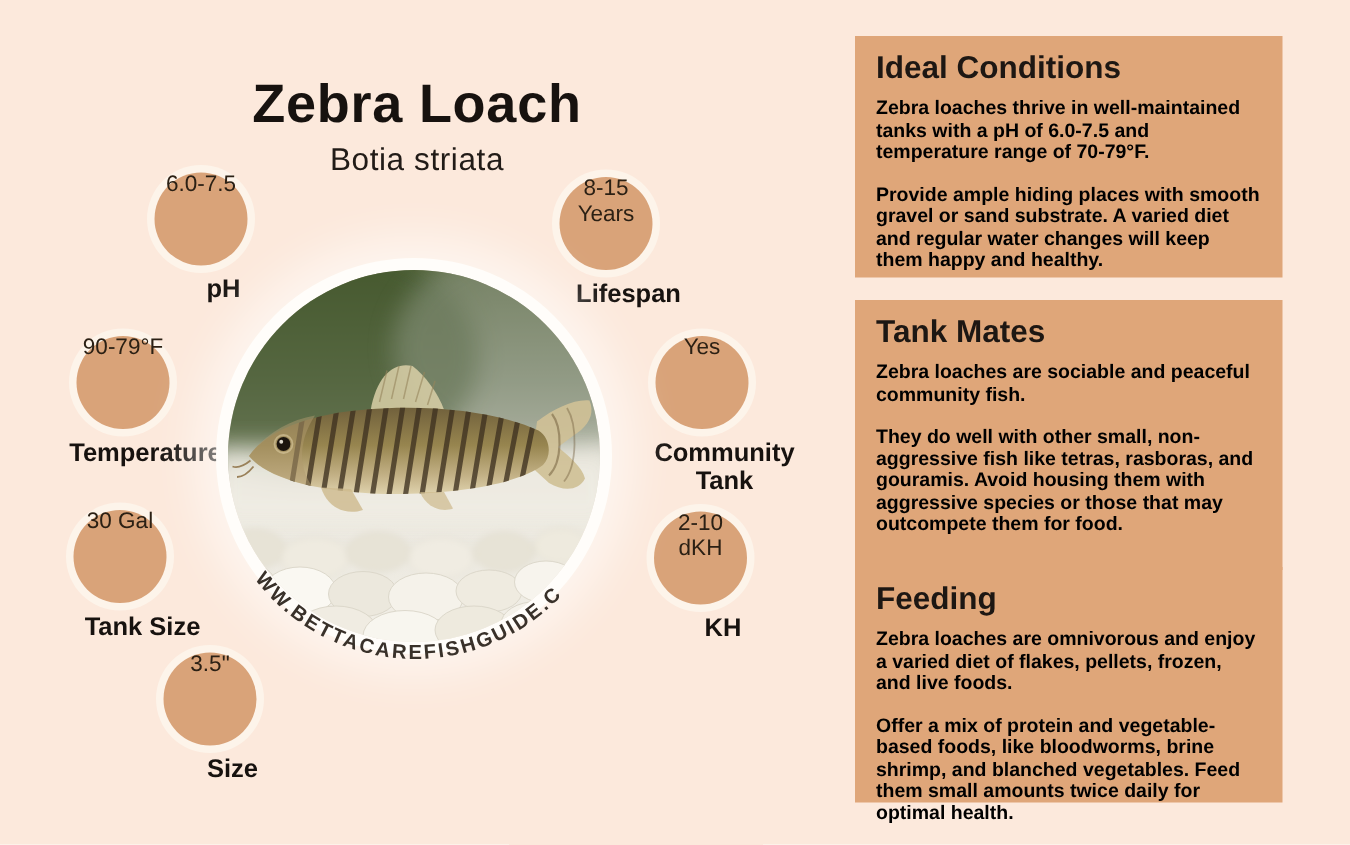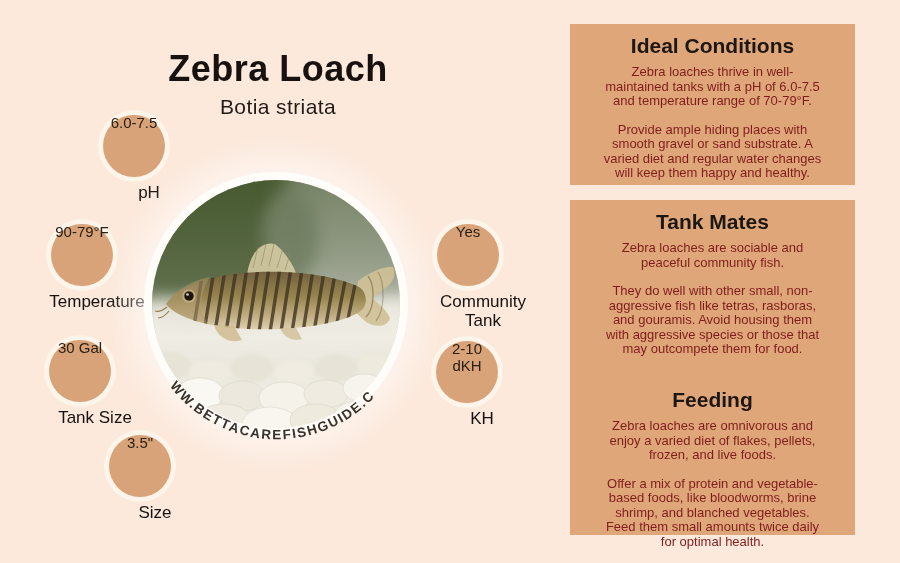--- a/index.html
+++ b/index.html
@@ -17,40 +17,40 @@
   .badge{position:absolute;width:62px;}
   .badge-circle{
     width:62px;height:62px;border-radius:50%;
     background:var(--badge,#d9a379);
     box-shadow:0 0 0 5px var(--halo,#fdf4ea);
     display:flex;align-items:flex-start;justify-content:center;text-align:center;
   }
   .badge-value{font-size:15px;font-weight:500;line-height:1.12;color:#2b2014;white-space:pre;}
   .badge-label{
     position:absolute;top:68px;left:50%;transform:translateX(-50%);
-    font-size:17px;font-weight:400;text-align:center;line-height:1.12;
+    font-size:17px;font-weight:700;text-align:center;line-height:1.12;
     color:#17120f;white-space:pre;padding-left:30px;
   }
   
   .fish-circle{
     position:absolute;left:152px;top:180px;width:248px;height:248px;border-radius:50%;
     overflow:hidden;
     box-shadow:0 0 0 8px #fffdfa, 0 0 30px 22px rgba(255,255,255,.55);
   }
   .fish-circle svg{display:block;}
   .watermark-svg{position:absolute;left:128px;top:356px;pointer-events:none;}
   .watermark-text{font-size:13.5px;font-weight:700;letter-spacing:1.6px;fill:#39312a;}
   
   .panel{
     position:absolute;left:570px;width:285px;box-sizing:border-box;
     background:var(--panel,#dfa679);
-    padding:8px 32px;text-align:center;
+    padding:8px 14px;
   }
   .panel-title{font-size:21px;font-weight:800;color:#1d1713;margin:2px 0 7px;}
-  .panel p{font-size:13px;line-height:1.12;font-weight:400;margin:0 0 14px;color:#7f1d1d;}
+  .panel p{font-size:13px;line-height:1.12;font-weight:700;margin:0 0 14px;color:#000000;}
   .panel p:last-child{margin-bottom:0;}
   #panel-ideal{top:24px;height:161px;}
   #panel-mates{top:200px;height:180px;}
   #panel-feeding{top:378px;height:157px;}
 </style>
 </head>
 <body>
 
 <div class="stage">
 
@@ -59,20 +59,27 @@
     <div class="subtitle">Botia striata</div>
   </div>
 
   <div class="badge" style="left:103px;top:115px">
     <div class="badge-circle">
       <span class="badge-value">6.0-7.5</span>
     </div>
     <div class="badge-label">pH</div>
   </div>
 
+  <div class="badge" style="left:373px;top:118px">
+    <div class="badge-circle">
+      <span class="badge-value">8-15
+Years</span>
+    </div>
+    <div class="badge-label">Lifespan</div>
+  </div>
 
   <div class="badge" style="left:51px;top:224px">
     <div class="badge-circle">
       <span class="badge-value">90-79°F</span>
     </div>
     <div class="badge-label">Temperature</div>
   </div>
 
   <div class="badge" style="left:437px;top:224px">
     <div class="badge-circle">

